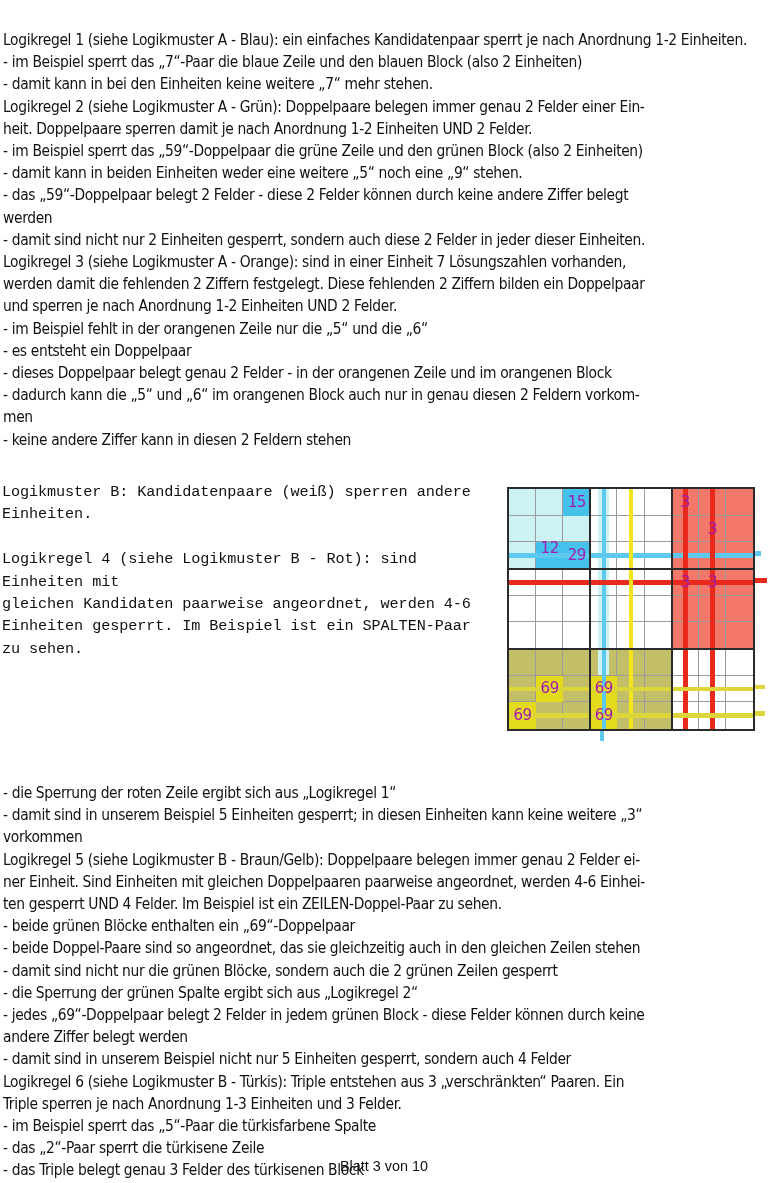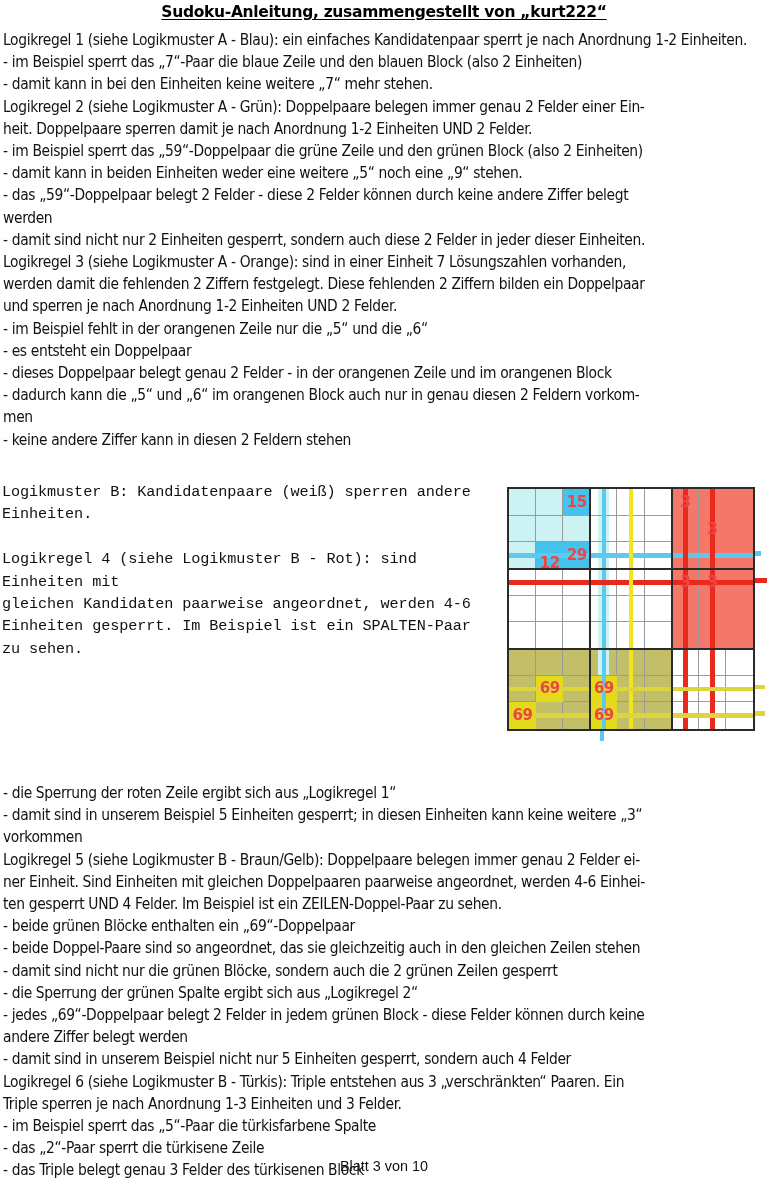--- a/index.html
+++ b/index.html
@@ -129,34 +129,33 @@
   .stub { position: absolute; z-index: 7; }
 
   
   .cand {
     position: absolute;
     z-index: 8;
     display: flex;
     align-items: center;
     justify-content: center;
     font-family: "DejaVu Sans", sans-serif;
-    font-weight: 700;
+    font-weight: 400;
     font-size: 15px;
-    color: #ef4444;
+    color: #a21caf;
     line-height: 1;
     letter-spacing: -0.5px;
   }
   .cand.single { font-size: 16px; }
 </style>
 </head>
 <body>
 
 <div class="page">
 
-  <div class="doc-title">Sudoku-Anleitung, zusammengestellt von „kurt222“</div>
 
   <div class="flow top">Logikregel 1 (siehe Logikmuster A - Blau): ein einfaches Kandidatenpaar sperrt je nach Anordnung 1-2 Einheiten.
 - im Beispiel sperrt das „7“-Paar die blaue Zeile und den blauen Block (also 2 Einheiten)
 - damit kann in bei den Einheiten keine weitere „7“ mehr stehen.
 Logikregel 2 (siehe Logikmuster A - Grün): Doppelpaare belegen immer genau 2 Felder einer Ein-
 heit. Doppelpaare sperren damit je nach Anordnung 1-2 Einheiten UND 2 Felder.
 - im Beispiel sperrt das „59“-Doppelpaar die grüne Zeile und den grünen Block (also 2 Einheiten)
 - damit kann in beiden Einheiten weder eine weitere „5“ noch eine „9“ stehen.
 - das „59“-Doppelpaar belegt 2 Felder - diese 2 Felder können durch keine andere Ziffer belegt
 werden
@@ -302,21 +301,21 @@
         <div class="stripe" style="left: 173.922px; top: 0px; width: 4.6px; height: 240px; background: rgb(232, 41, 28);"></div>
         <div class="stripe" style="left: 201.033px; top: 0px; width: 4.6px; height: 240px; background: rgb(232, 41, 28);"></div>
         <div class="stripe" style="left: 119.7px; top: 0px; width: 4.6px; height: 240px; background: rgb(242, 229, 30);"></div>
         <div class="stripe" style="left: 0px; top: 197.7px; width: 244px; height: 4.6px; background: rgb(221, 214, 58);"></div>
         <div class="stripe" style="left: 0px; top: 224.367px; width: 244px; height: 4.6px; background: rgb(221, 214, 58);"></div>
         <div class="blockline-v" style="left: 80.3333px;"></div>
         <div class="blockline-v" style="left: 161.667px;"></div>
         <div class="blockline-h" style="top: 79px;"></div>
         <div class="blockline-h" style="top: 159px;"></div>
         <div class="cand" style="left: 54.2222px; top: 0px; width: 27.1111px; height: 26.6667px;">15</div>
-        <div class="cand" style="left: 27.1111px; top: 61px; width: 27.1111px; height: 26.6667px;">12</div>
+        <div class="cand" style="left: 27.1111px; top: 46px; width: 27.1111px; height: 26.6667px;">12</div>
         <div class="cand" style="left: 54.2222px; top: 53.3333px; width: 27.1111px; height: 26.6667px;">29</div>
         <div class="cand single" style="left: 162.667px; top: 0px; width: 27.1111px; height: 26.6667px;">3</div>
         <div class="cand single" style="left: 189.778px; top: 26.6667px; width: 27.1111px; height: 26.6667px;">3</div>
         <div class="cand single" style="left: 162.667px; top: 80px; width: 27.1111px; height: 26.6667px;">3</div>
         <div class="cand single" style="left: 189.778px; top: 80px; width: 27.1111px; height: 26.6667px;">3</div>
         <div class="cand" style="left: 27.1111px; top: 186.667px; width: 27.1111px; height: 26.6667px;">69</div>
         <div class="cand" style="left: 81.3333px; top: 186.667px; width: 27.1111px; height: 26.6667px;">69</div>
         <div class="cand" style="left: 0px; top: 213.333px; width: 27.1111px; height: 26.6667px;">69</div>
         <div class="cand" style="left: 81.3333px; top: 213.333px; width: 27.1111px; height: 26.6667px;">69</div>
       </div>

